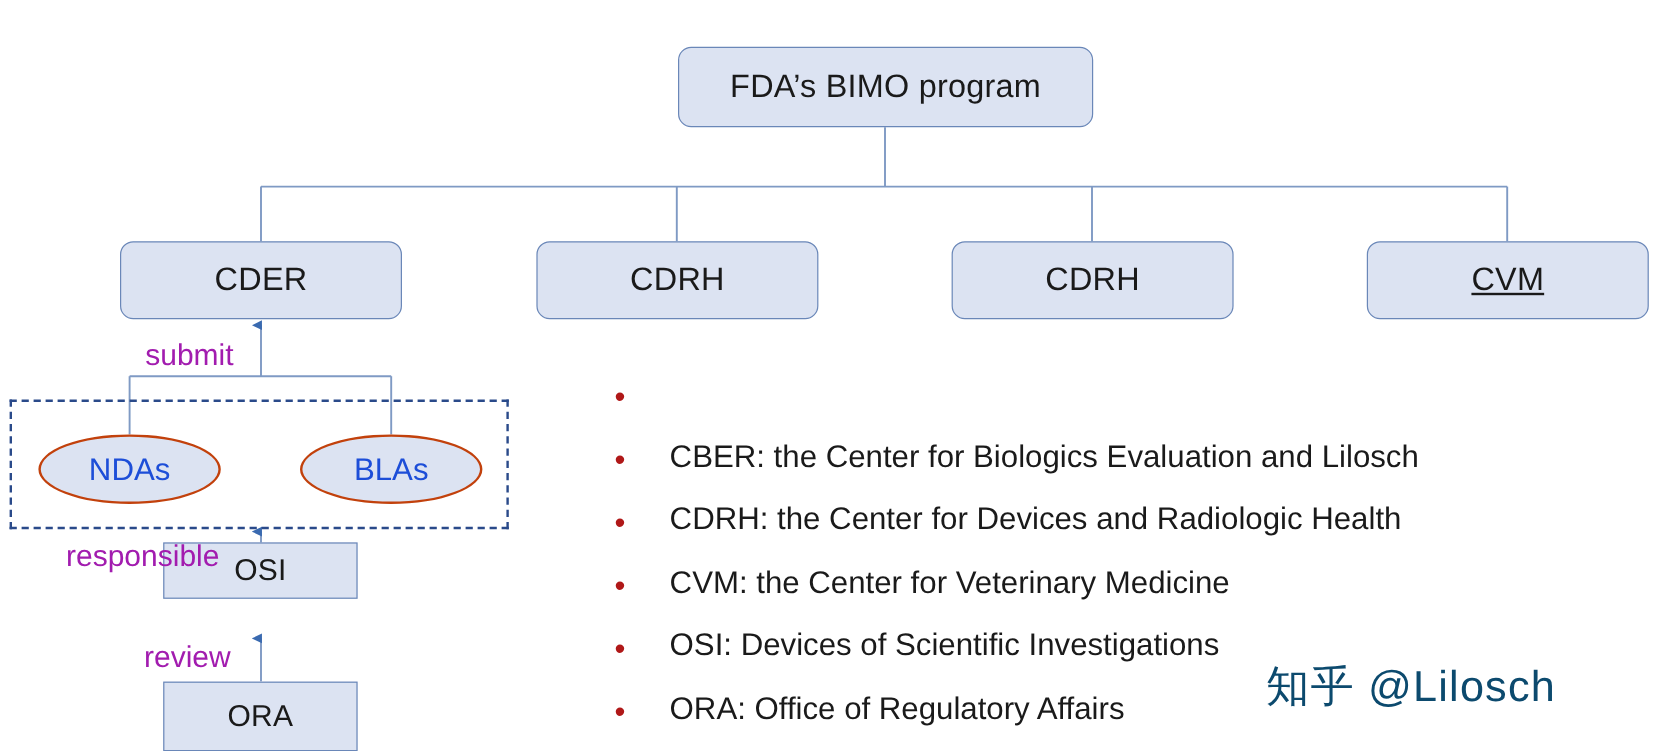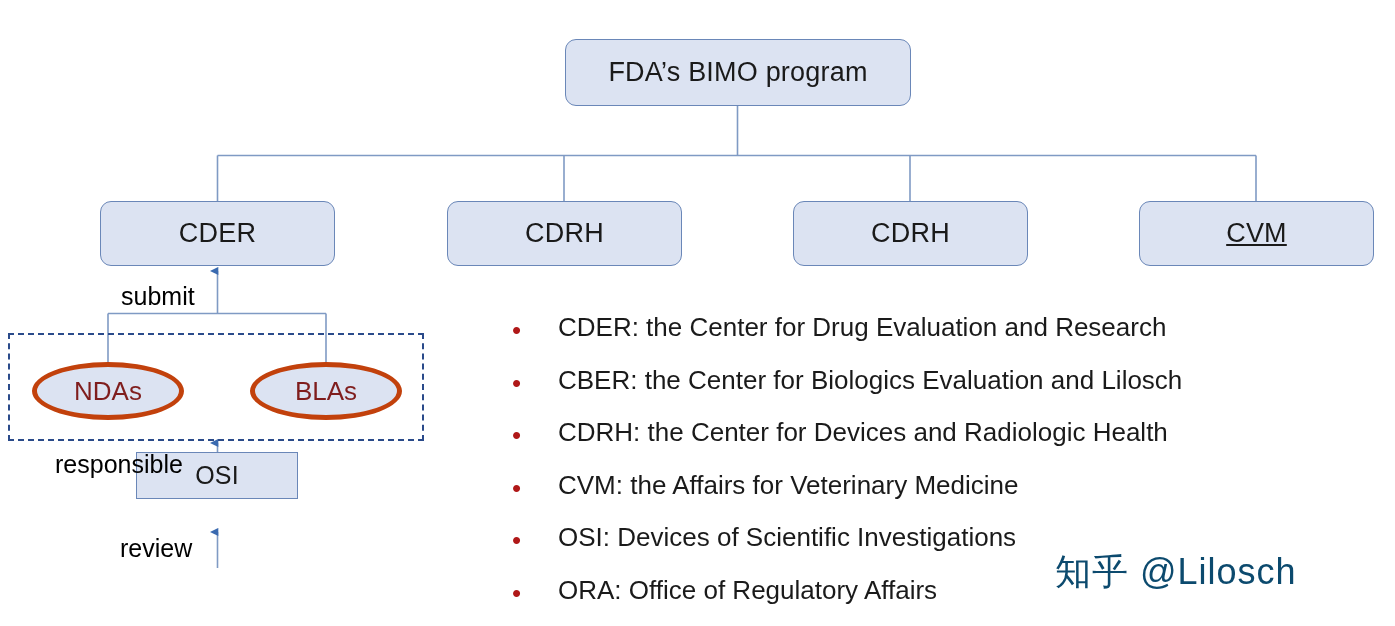--- a/index.html
+++ b/index.html
@@ -58,27 +58,27 @@
   #node-cder { left: 100px; }
   #node-cber { left: 447px; }
   #node-cdrh { left: 793px; }
   #node-cvm  { left: 1139px; text-decoration: underline; }
 
   
   .ellipse {
     position: absolute;
     box-sizing: border-box;
     background: #dce3f2;
-    border: 5px solid #c2410c;
+    border: 2px solid #c2410c;
     border-radius: 50%;
     display: flex;
     align-items: center;
     justify-content: center;
     font-size: 26px;
-    color: #7f1d1d;
+    color: #1d4ed8;
     white-space: nowrap;
   }
   #node-ndas { left: 32px;  top: 362px; width: 152px; height: 58px; }
   #node-blas { left: 250px; top: 362px; width: 152px; height: 58px; justify-content: center; }
 
   
   #group-frame {
     position: absolute;
     left: 8px; top: 333px;
     width: 416px; height: 108px;
@@ -96,21 +96,21 @@
   #node-ora {
     left: 136px; top: 568px;
     width: 162px; height: 58px;
     font-size: 25px;
   }
 
   
   .edge-label {
     position: absolute;
     font-size: 25px;
-    color: #000000;
+    color: #a21caf;
     white-space: nowrap;
     background: transparent;
   }
   #label-submit      { left: 121px; top: 282px; }
   #label-responsible { left: 55px;  top: 450px; }
   #label-review      { left: 120px; top: 534px; }
 
   
   #legend {
     position: absolute;
@@ -206,41 +206,43 @@
   <div class="ellipse" id="node-ndas">
     <span>NDAs</span>
   </div>
   <div class="ellipse" id="node-blas">
     <span>BLAs</span>
   </div>
 
   <div class="node plain" id="node-osi">
     <span>OSI</span>
   </div>
+  <div class="node plain" id="node-ora">
+    <span>ORA</span>
+  </div>
 
   <div class="edge-label" id="label-submit">submit</div>
   <div class="edge-label" id="label-responsible">responsible</div>
   <div class="edge-label" id="label-review">review</div>
 
   <div id="legend">
     <div class="legend-item">
       <span class="legend-bullet">•</span>
-      <span class="legend-text">CDER: the Center for Drug Evaluation and Research</span>
     </div>
     <div class="legend-item">
       <span class="legend-bullet">•</span>
       <span class="legend-text">CBER: the Center for Biologics Evaluation and Lilosch</span>
     </div>
     <div class="legend-item">
       <span class="legend-bullet">•</span>
       <span class="legend-text">CDRH: the Center for Devices and Radiologic Health</span>
     </div>
     <div class="legend-item">
       <span class="legend-bullet">•</span>
-      <span class="legend-text">CVM: the Affairs for Veterinary Medicine</span>
+      <span class="legend-text">CVM: the Center for Veterinary Medicine</span>
     </div>
     <div class="legend-item">
       <span class="legend-bullet">•</span>
       <span class="legend-text">OSI: Devices of Scientific Investigations</span>
     </div>
     <div class="legend-item">
       <span class="legend-bullet">•</span>
       <span class="legend-text">ORA: Office of Regulatory Affairs</span>
     </div>
   </div>

